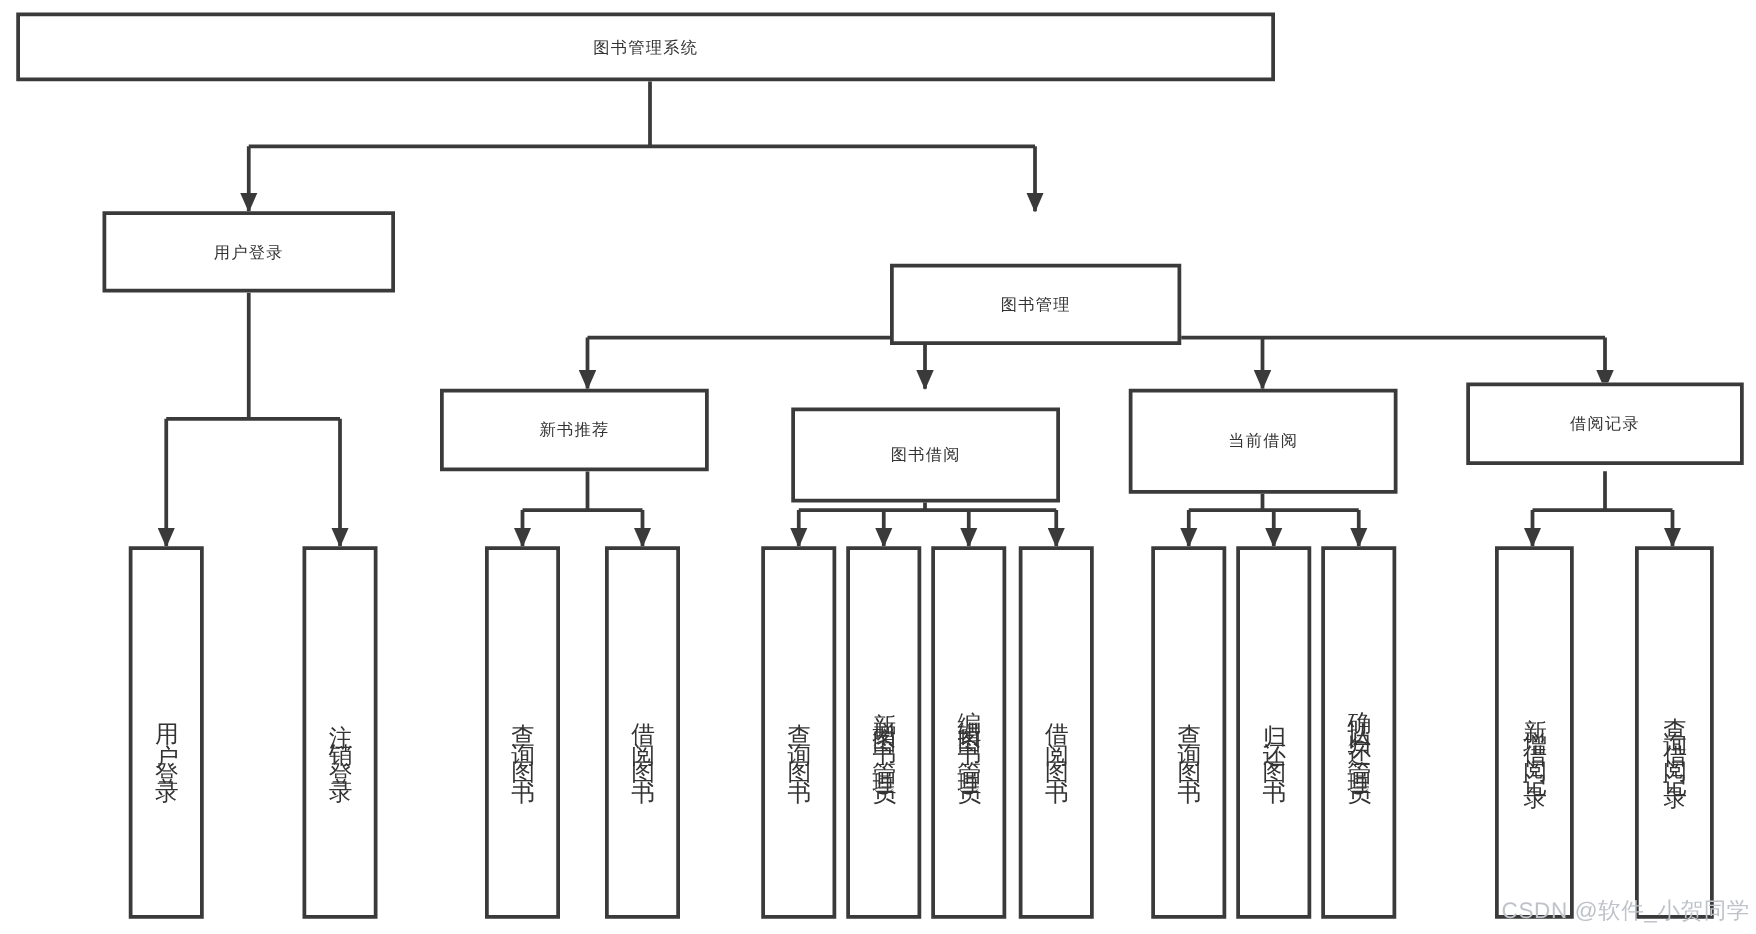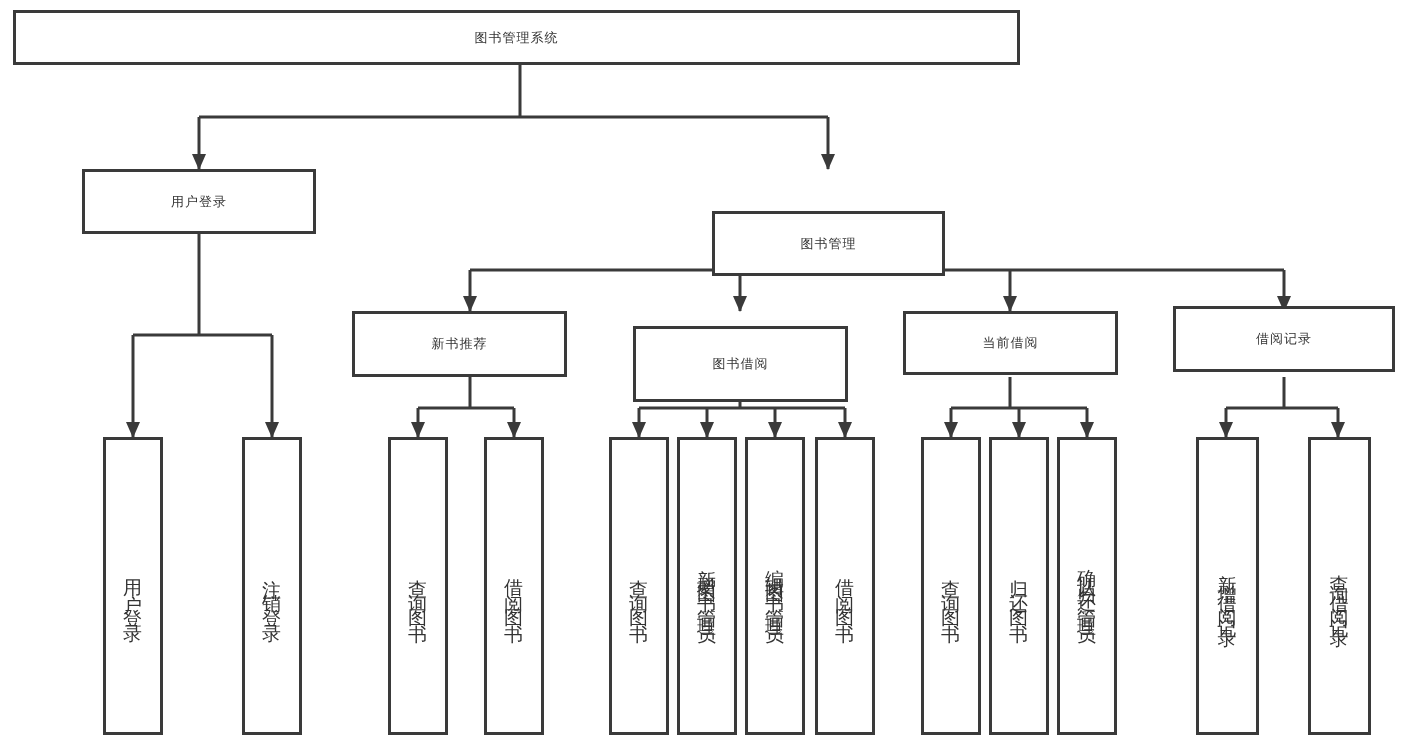--- a/index.html
+++ b/index.html
@@ -106,21 +106,21 @@
     </g>
   </svg>
 
   <div class="box" style="left:13px; top:10px; width:1007px; height:55px;">图书管理系统</div>
 
   <div class="box" style="left:82px; top:169px; width:234px; height:65px;">用户登录</div>
   <div class="box" style="left:712px; top:169px; width:233px; height:65px;margin-top:42px;">图书管理</div>
 
   <div class="box" style="left:352px; top:311px; width:215px; height:66px;">新书推荐</div>
   <div class="box" style="left:633px; top:311px; width:215px; height:76px;margin-top:15px;">图书借阅</div>
-  <div class="box" style="left:903px; top:311px; width:215px; height:64px;">当前借阅</div>
+  <div class="box" style="left:903px; top:311px; width:215px; height:84px;">当前借阅</div>
   <div class="box" style="left:1173px; top:306px; width:222px; height:66px;">借阅记录</div>
 
   <div class="vbox" style="left:103px;">
     <span class="vtext ls4">用户登录</span>
   </div>
   <div class="vbox" style="left:242px;">
     <span class="vtext ls4">注销登录</span>
   </div>
 
   <div class="vbox" style="left:388px;">
@@ -153,14 +153,15 @@
     <span class="vtext ls9">确认归还（管理员）</span>
   </div>
 
   <div class="vbox" style="left:1196px; width:63px;">
     <span class="vtext ls6">新增借阅记录</span>
   </div>
   <div class="vbox" style="left:1308px; width:63px;">
     <span class="vtext ls6">查询借阅记录</span>
   </div>
 
+  <div class="watermark">CSDN @软件_小贺同学</div>
 
 </div>
 
 </body></html>

